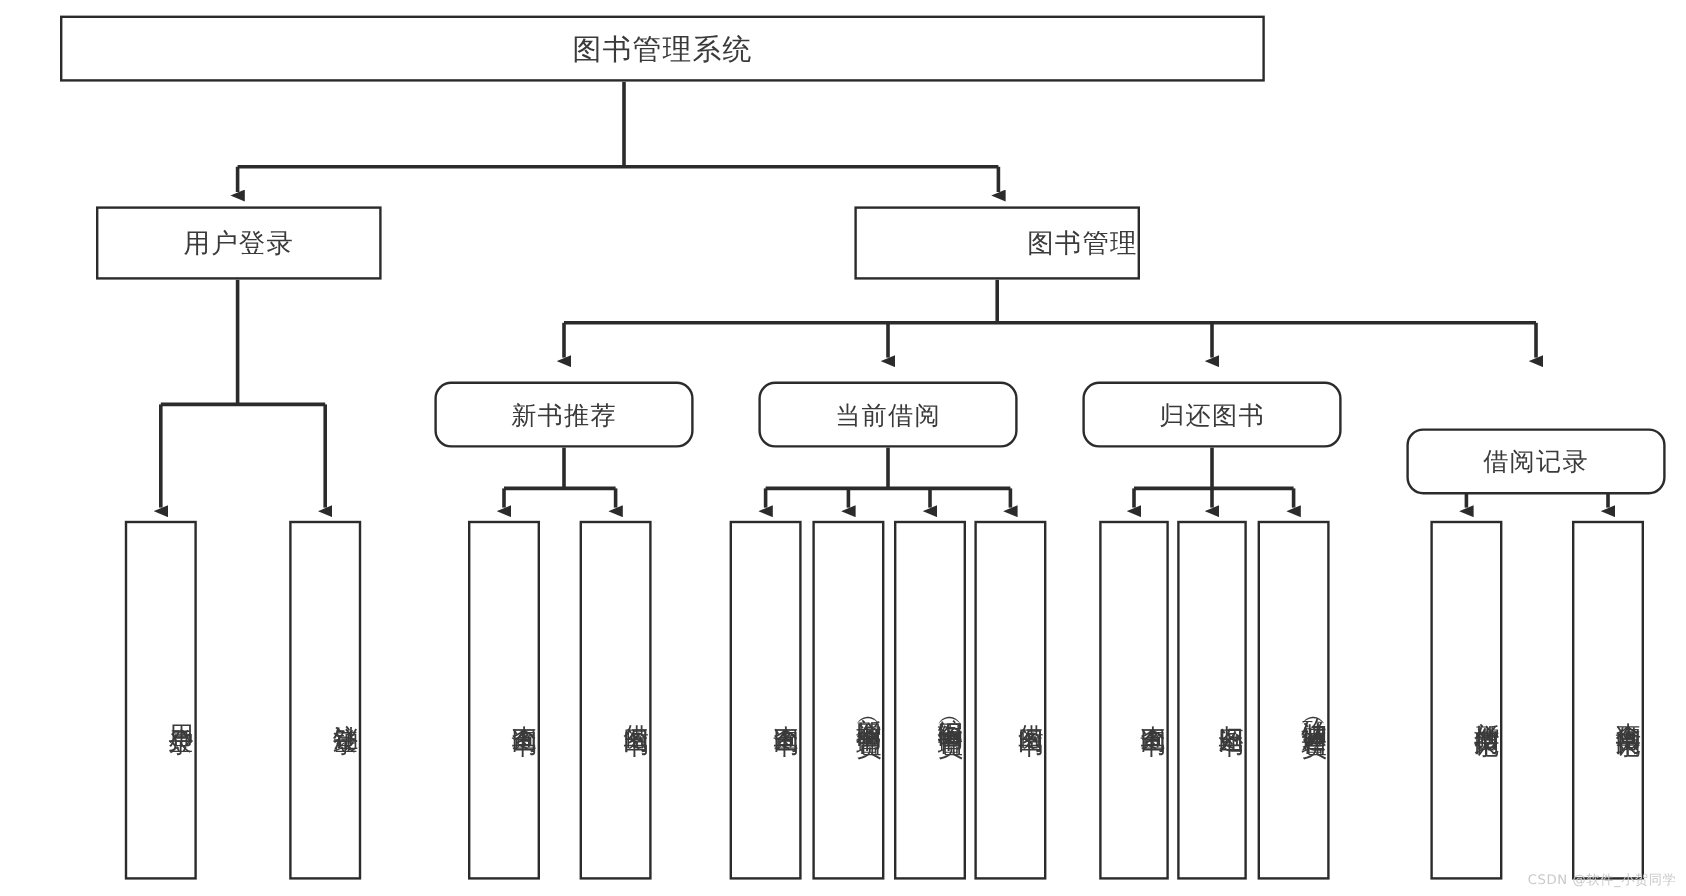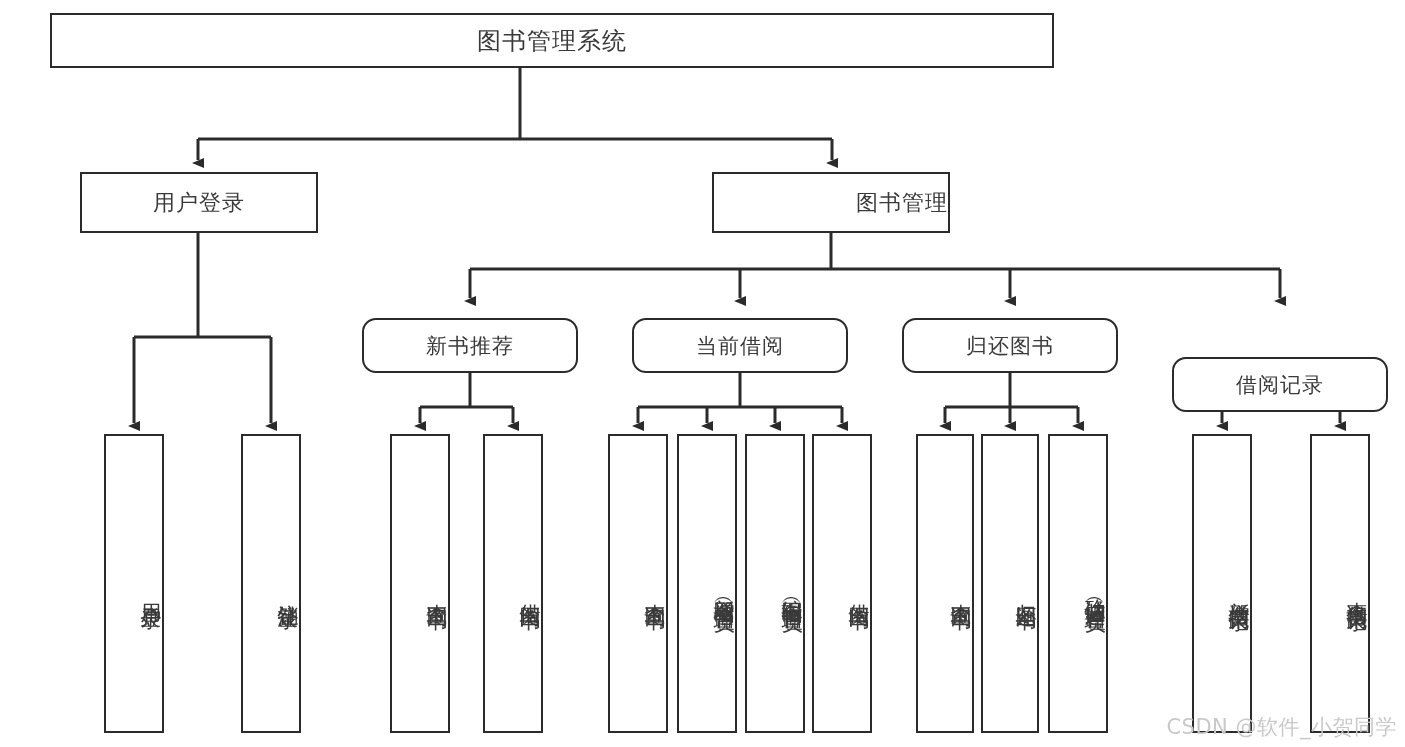--- a/index.html
+++ b/index.html
@@ -61,21 +61,21 @@
     left: 0;
     top: 0;
     width: 1405px;
     height: 747px;
     pointer-events: none;
   }
   .watermark {
     position: absolute;
     right: 8px;
     bottom: 6px;
-    font-size: 21px;
+    font-size: 11px;
     color: #c9c9c9;
     letter-spacing: 0.5px;
     white-space: nowrap;
   }
 </style>
 </head>
 <body>
 
 <div id="canvas">
 

